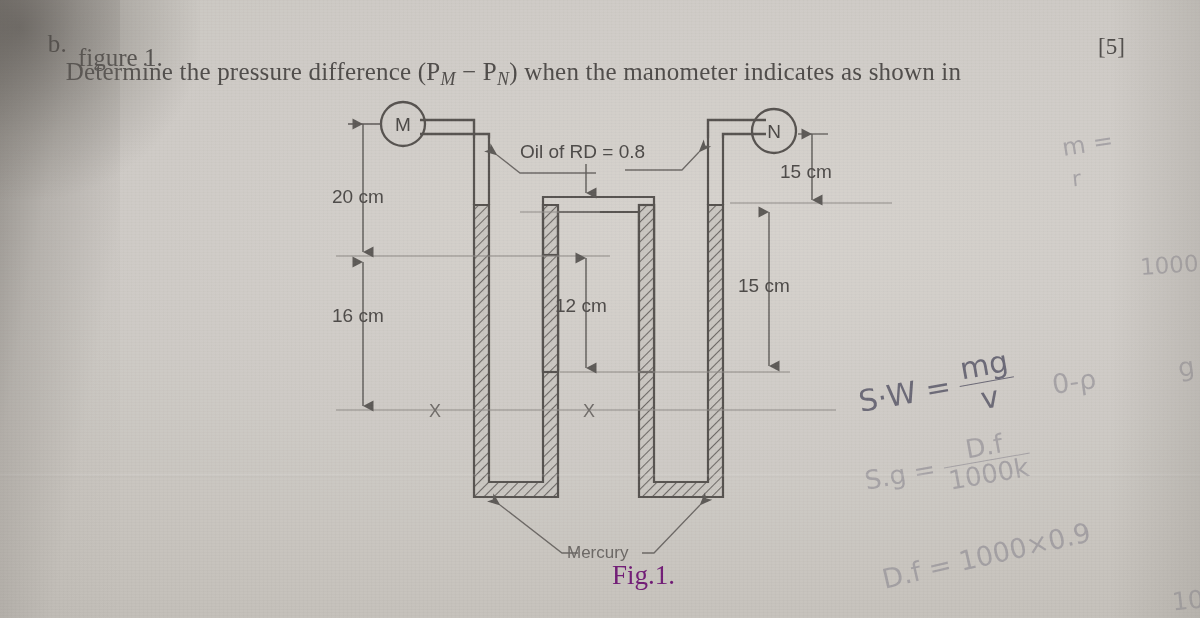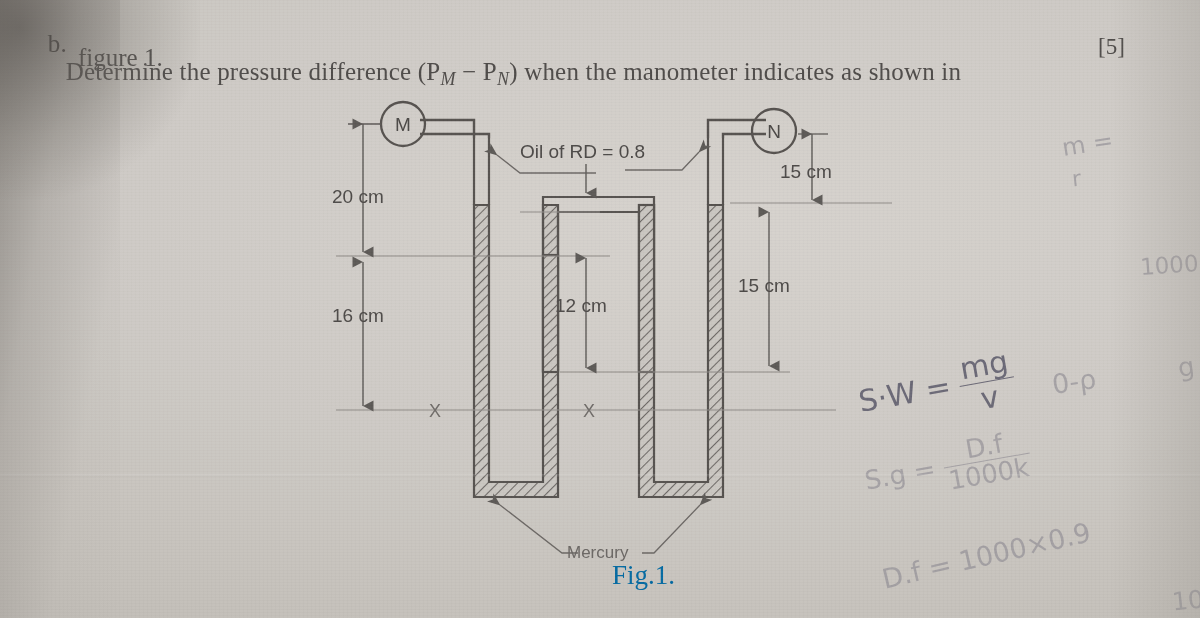--- a/index.html
+++ b/index.html
@@ -69,21 +69,21 @@
   .nodeletter{
     font-family:"Liberation Sans",sans-serif;
     font-size:19px;fill:#4a4745;
   }
   .xmark{
     font-family:"Liberation Sans",sans-serif;
     font-size:18px;fill:#6f6b68;
   }
   .figcap{
     position:absolute;left:612px;top:560px;
-    font-family:"Liberation Serif",serif;font-size:27px;color:#0369a1;
+    font-family:"Liberation Serif",serif;font-size:27px;color:#701a75;
   }
 
   
   .hw{
     position:absolute;
     font-family:"DejaVu Sans",sans-serif;
     color:#6e6c78;
     white-space:nowrap;
     opacity:.80;
   }

